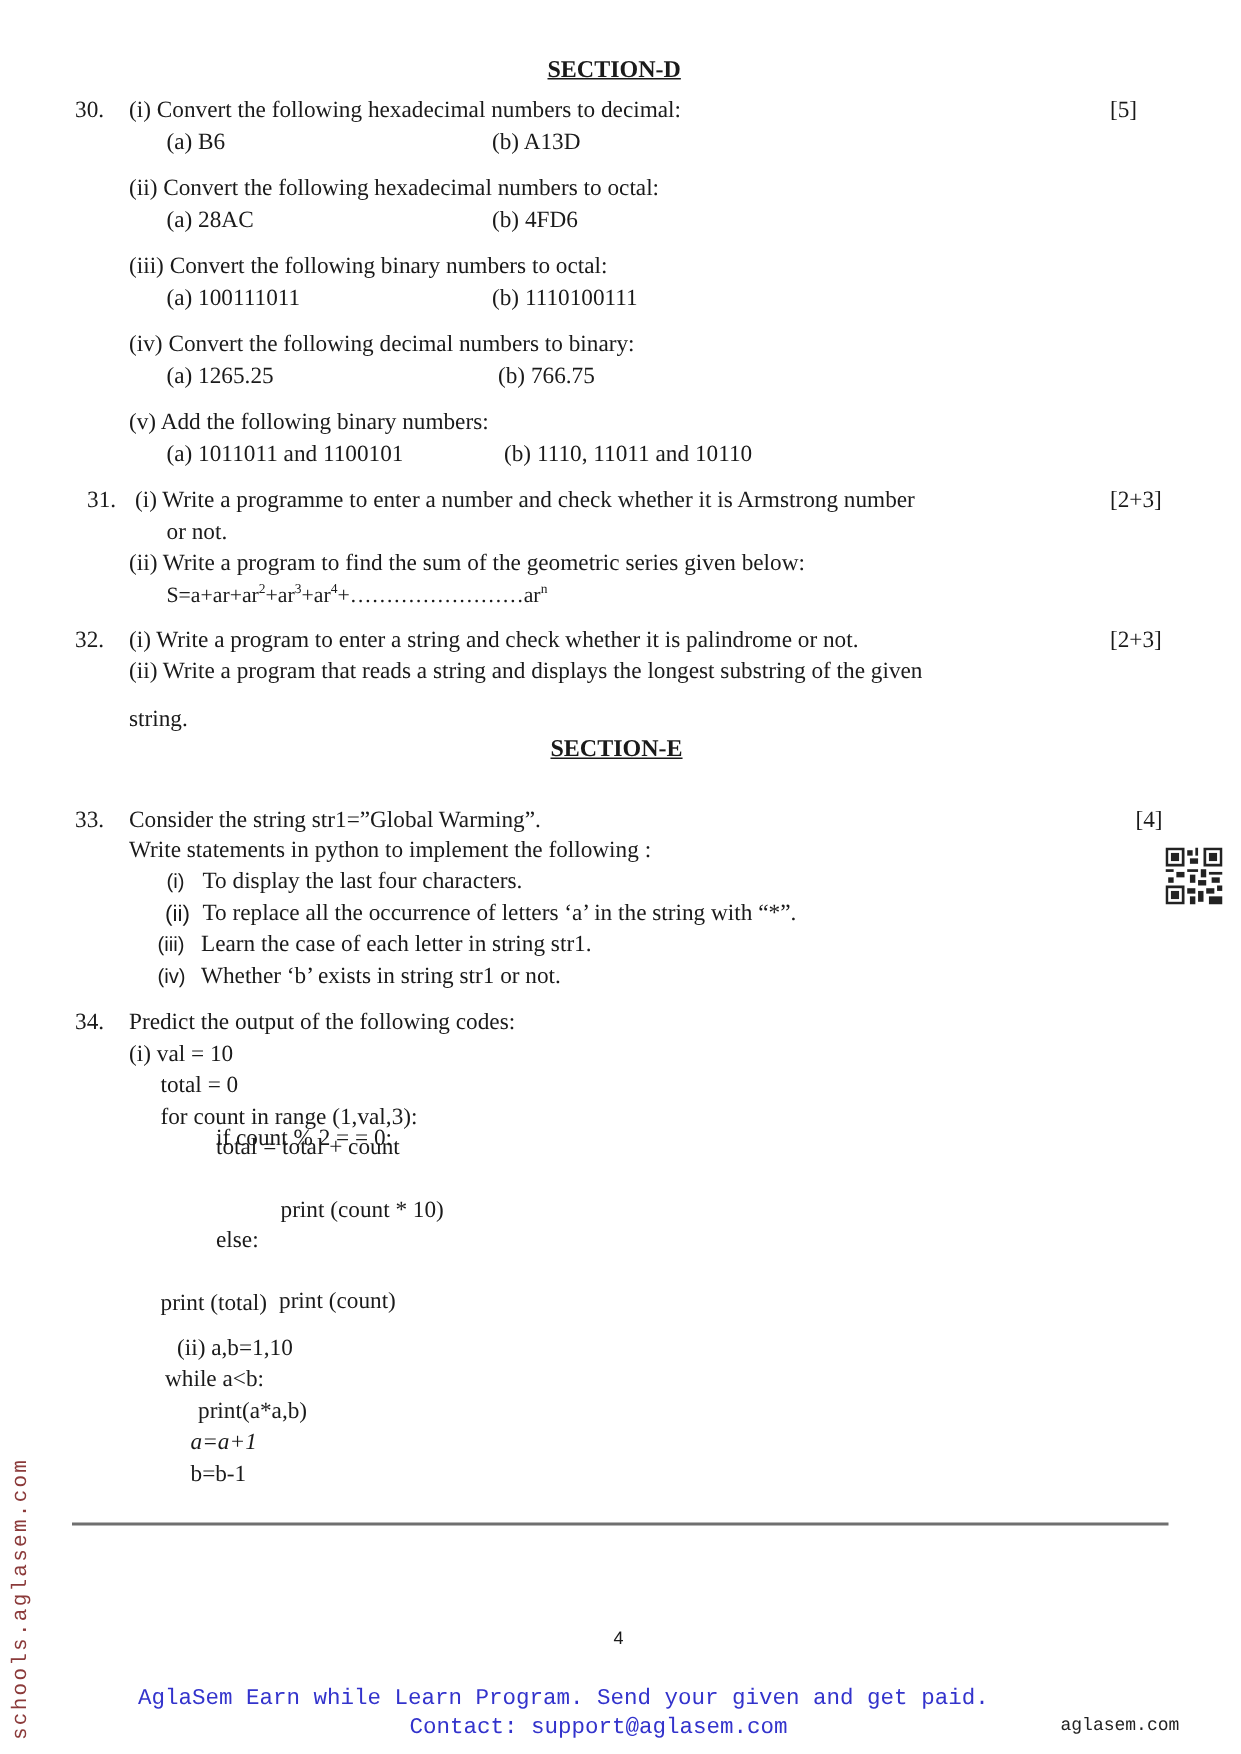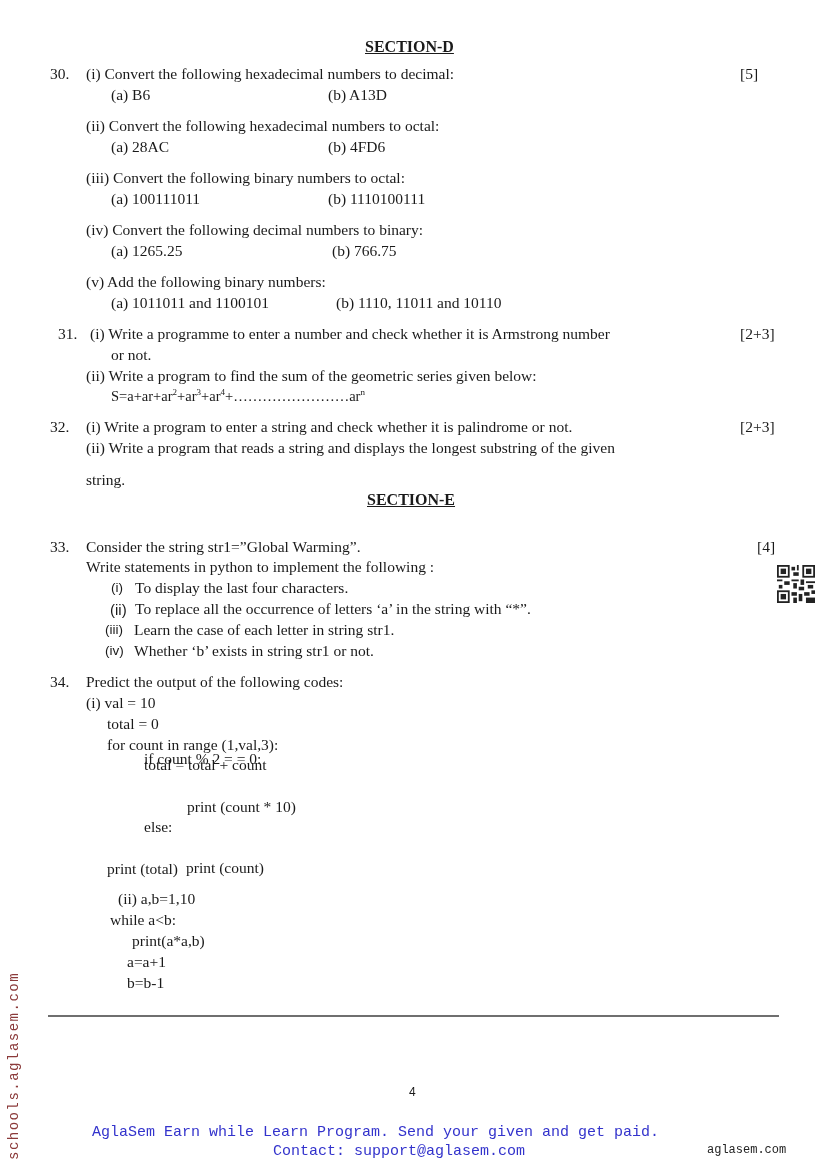--- a/index.html
+++ b/index.html
@@ -115,21 +115,21 @@
 <div class="abs" style="left:144px;top:756px;">total = total + count</div>
 <div class="abs" style="left:144px;top:750px;">if count % 2 = = 0:</div>
 <div class="abs" style="left:187px;top:798px;">print (count * 10)</div>
 <div class="abs" style="left:144px;top:818px;">else:</div>
 <div class="abs" style="left:186px;top:839px;margin-top:20px;">print (count)</div>
 <div class="abs" style="left:107px;top:860px;">print (total)</div>
 
 <div class="abs" style="left:86px;top:890px;margin-left:32px;">(ii) a,b=1,10</div>
 <div class="abs" style="left:110px;top:911px;">while a&lt;b:</div>
 <div class="abs" style="left:132px;top:932px;">print(a*a,b)</div>
-<div class="abs" style="left:127px;top:953px;">a=a+1</div>
+<div class="abs" style="left:127px;top:953px;font-style:italic;">a=a+1</div>
 <div class="abs" style="left:127px;top:974px;">b=b-1</div>
 
 <div class="hr"></div>
 <div class="abs sans" style="left:409px;top:1085px;font-size:12px;">4</div>
 <div class="abs mono blue" style="left:92px;top:1124px;">AglaSem Earn while Learn Program. Send your given and get paid.</div>
 <div class="abs mono blue" style="left:273px;top:1143px;">Contact: support@aglasem.com</div>
 <div class="abs mono" style="left:707px;top:1143px;font-size:12px;color:#222;">aglasem.com</div>
 <div class="sidebar mono">schools.aglasem.com</div>
 
 </body></html>

